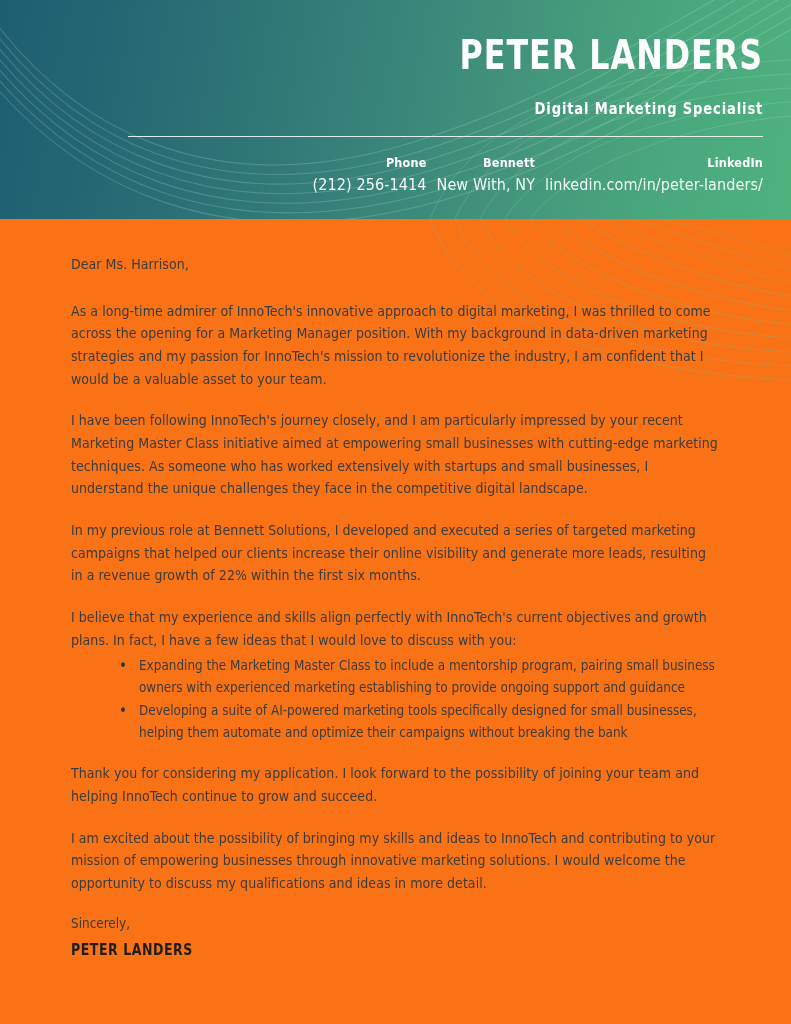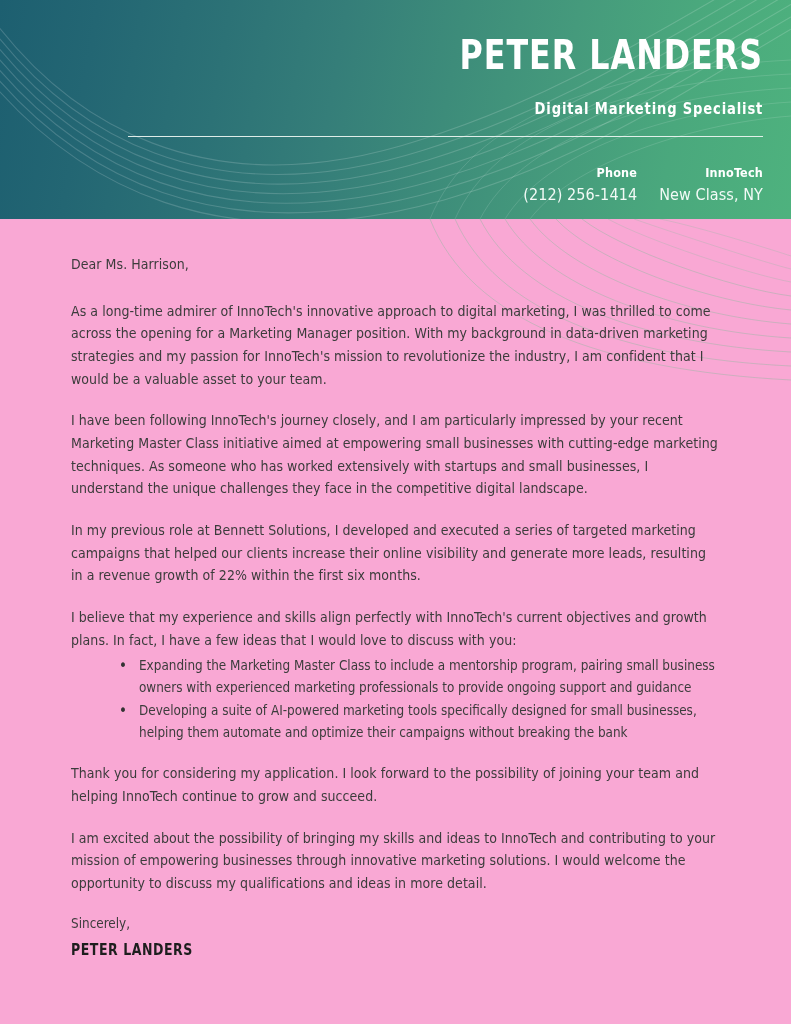--- a/index.html
+++ b/index.html
@@ -12,21 +12,21 @@
     height: 1024px;
     font-family: "Liberation Sans", sans-serif;
     overflow: hidden;
     position: relative;
   }
 
   .page {
     position: relative;
     width: 791px;
     height: 1024px;
-    background: #f9a8d4;
+    background: #f97316;
     overflow: hidden;
   }
 
   
   .header {
     position: relative;
     width: 791px;
     height: 219px;
     background: linear-gradient(100deg,
         #1d5f70 0%,
@@ -92,24 +92,24 @@
     right: 28px;
     top: 136px;
     height: 1px;
     background: #eef6f2;
     opacity: 0.92;
   }
 
   .contact-row {
     position: absolute;
     right: 28px;
-    top: 165px;
+    top: 155px;
     display: flex;
     align-items: center;
-    gap: 22px;
+    gap: 10px;
     white-space: nowrap;
   }
   .contact-block {
     display: flex;
     flex-direction: column;
     align-items: flex-end;
     line-height: 1.32;
   }
   .contact-label {
     font-family: "DejaVu Sans Condensed", "Liberation Sans Narrow", "Liberation Sans", sans-serif;
@@ -235,22 +235,26 @@
       <div class="job-title">Digital Marketing Specialist</div>
 
       <div class="divider"></div>
 
       <div class="contact-row">
         <div class="contact-block">
           <span class="contact-label">Phone</span>
           <span class="contact-value">(212) 256-1414</span>
         </div>
         <div class="contact-block">
-          <span class="contact-label">InnoTech</span>
-          <span class="contact-value">New Class, NY</span>
+          <span class="contact-label">Bennett</span>
+          <span class="contact-value">New With, NY</span>
+        </div>
+        <div class="contact-block">
+          <span class="contact-label">LinkedIn</span>
+          <span class="contact-value">linkedin.com/in/peter-landers/</span>
         </div>
       </div>
     </div>
   </div>
 
   <svg class="body-waves" viewBox="0 0 791 240" preserveAspectRatio="none" aria-hidden="true">
     <g fill="none" stroke="#6dbd90" stroke-opacity="0.32" stroke-width="1">
       <path d="M430,0 C 470,101 600,151 791,161"></path>
       <path d="M455,0 C 495,91 620,139 791,147"></path>
       <path d="M480,0 C 520,79 642,125 791,133"></path>
@@ -272,21 +276,21 @@
 
     <p>As a long-time admirer of InnoTech's innovative approach to digital marketing, I was thrilled to come across the opening for a Marketing Manager position. With my background in data-driven marketing strategies and my passion for InnoTech's mission to revolutionize the industry, I am confident that I would be a valuable asset to your team.</p>
 
     <p>I have been following InnoTech's journey closely, and I am particularly impressed by your recent Marketing Master Class initiative aimed at empowering small businesses with cutting-edge marketing techniques. As someone who has worked extensively with startups and small businesses, I understand the unique challenges they face in the competitive digital landscape.</p>
 
     <p>In my previous role at Bennett Solutions, I developed and executed a series of targeted marketing campaigns that helped our clients increase their online visibility and generate more leads, resulting in a revenue growth of 22% within the first six months.</p>
 
     <p class="pre-list">I believe that my experience and skills align perfectly with InnoTech's current objectives and growth plans. In fact, I have a few ideas that I would love to discuss with you:</p>
 
     <ul class="bullets">
-      <li>Expanding the Marketing Master Class to include a mentorship program, pairing small business owners with experienced marketing professionals to provide ongoing support and guidance</li>
+      <li>Expanding the Marketing Master Class to include a mentorship program, pairing small business owners with experienced marketing establishing to provide ongoing support and guidance</li>
       <li>Developing a suite of AI-powered marketing tools specifically designed for small businesses, helping them automate and optimize their campaigns without breaking the bank</li>
     </ul>
 
     <p>Thank you for considering my application. I look forward to the possibility of joining your team and helping InnoTech continue to grow and succeed.</p>
 
     <p>I am excited about the possibility of bringing my skills and ideas to InnoTech and contributing to your mission of empowering businesses through innovative marketing solutions. I would welcome the opportunity to discuss my qualifications and ideas in more detail.</p>
 
     <div class="signoff">
       <div class="sincerely">Sincerely,</div>
       <div class="sign-name">PETER LANDERS</div>

